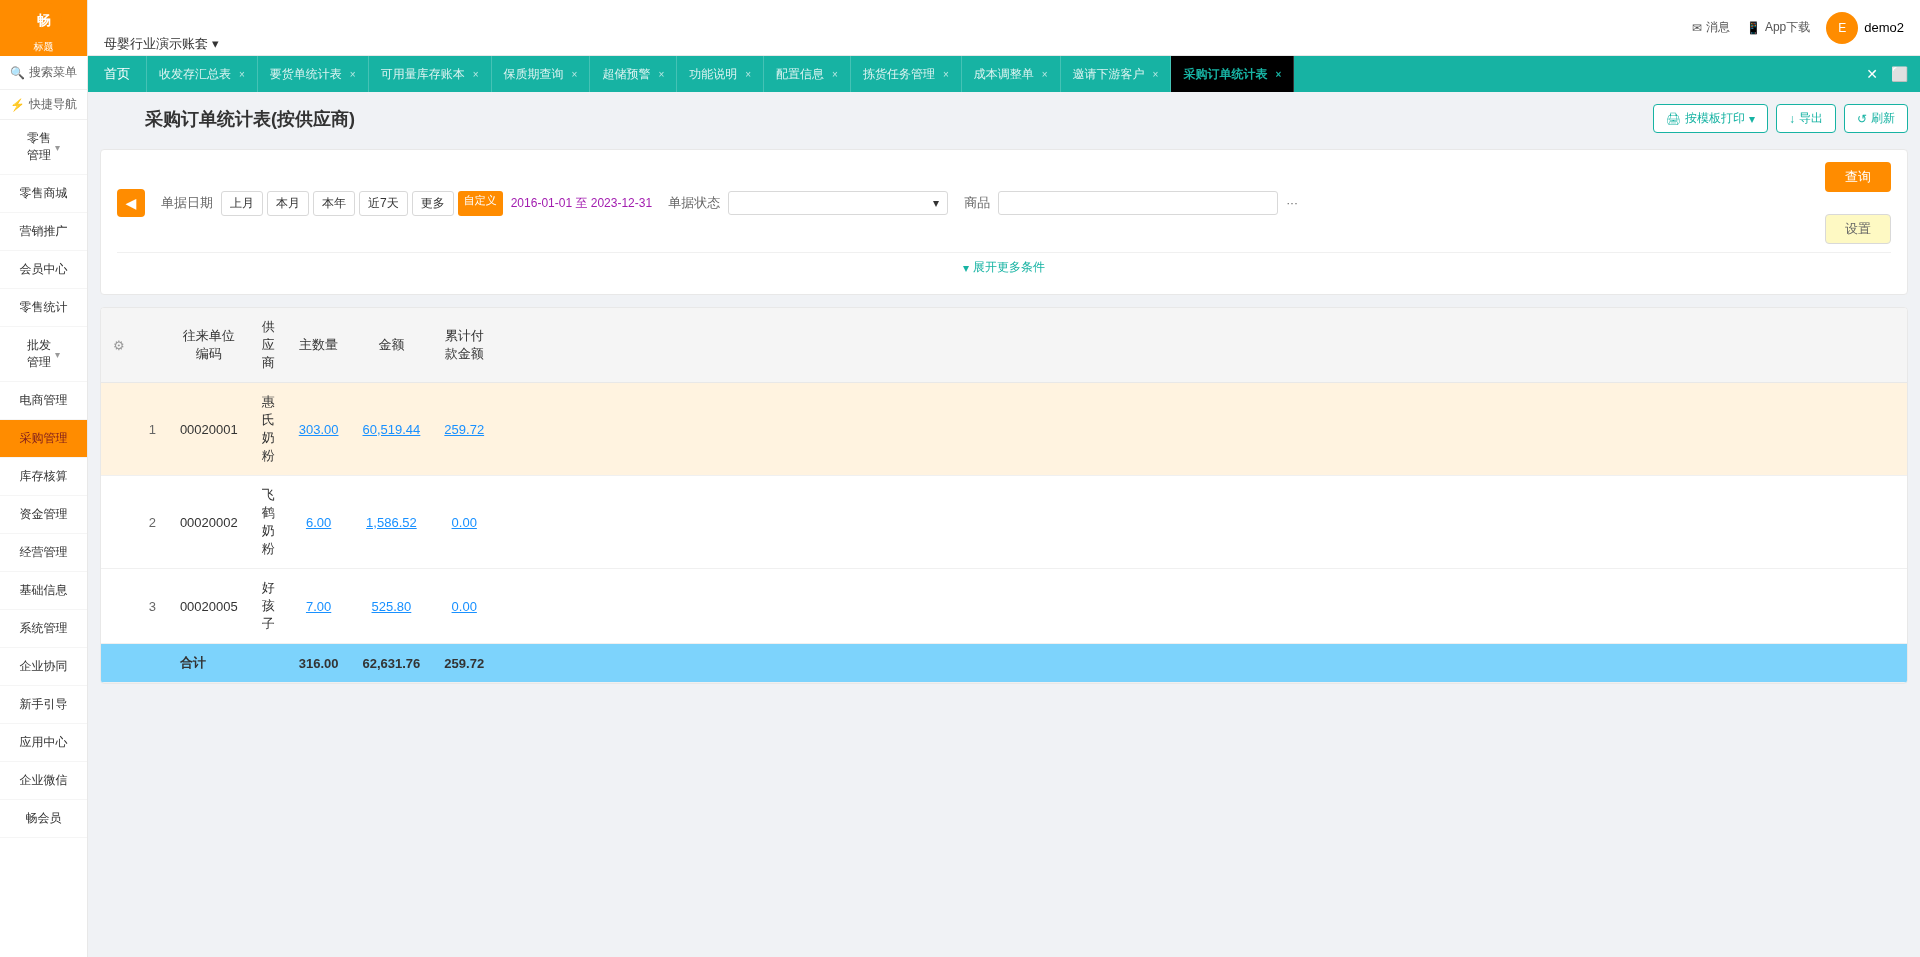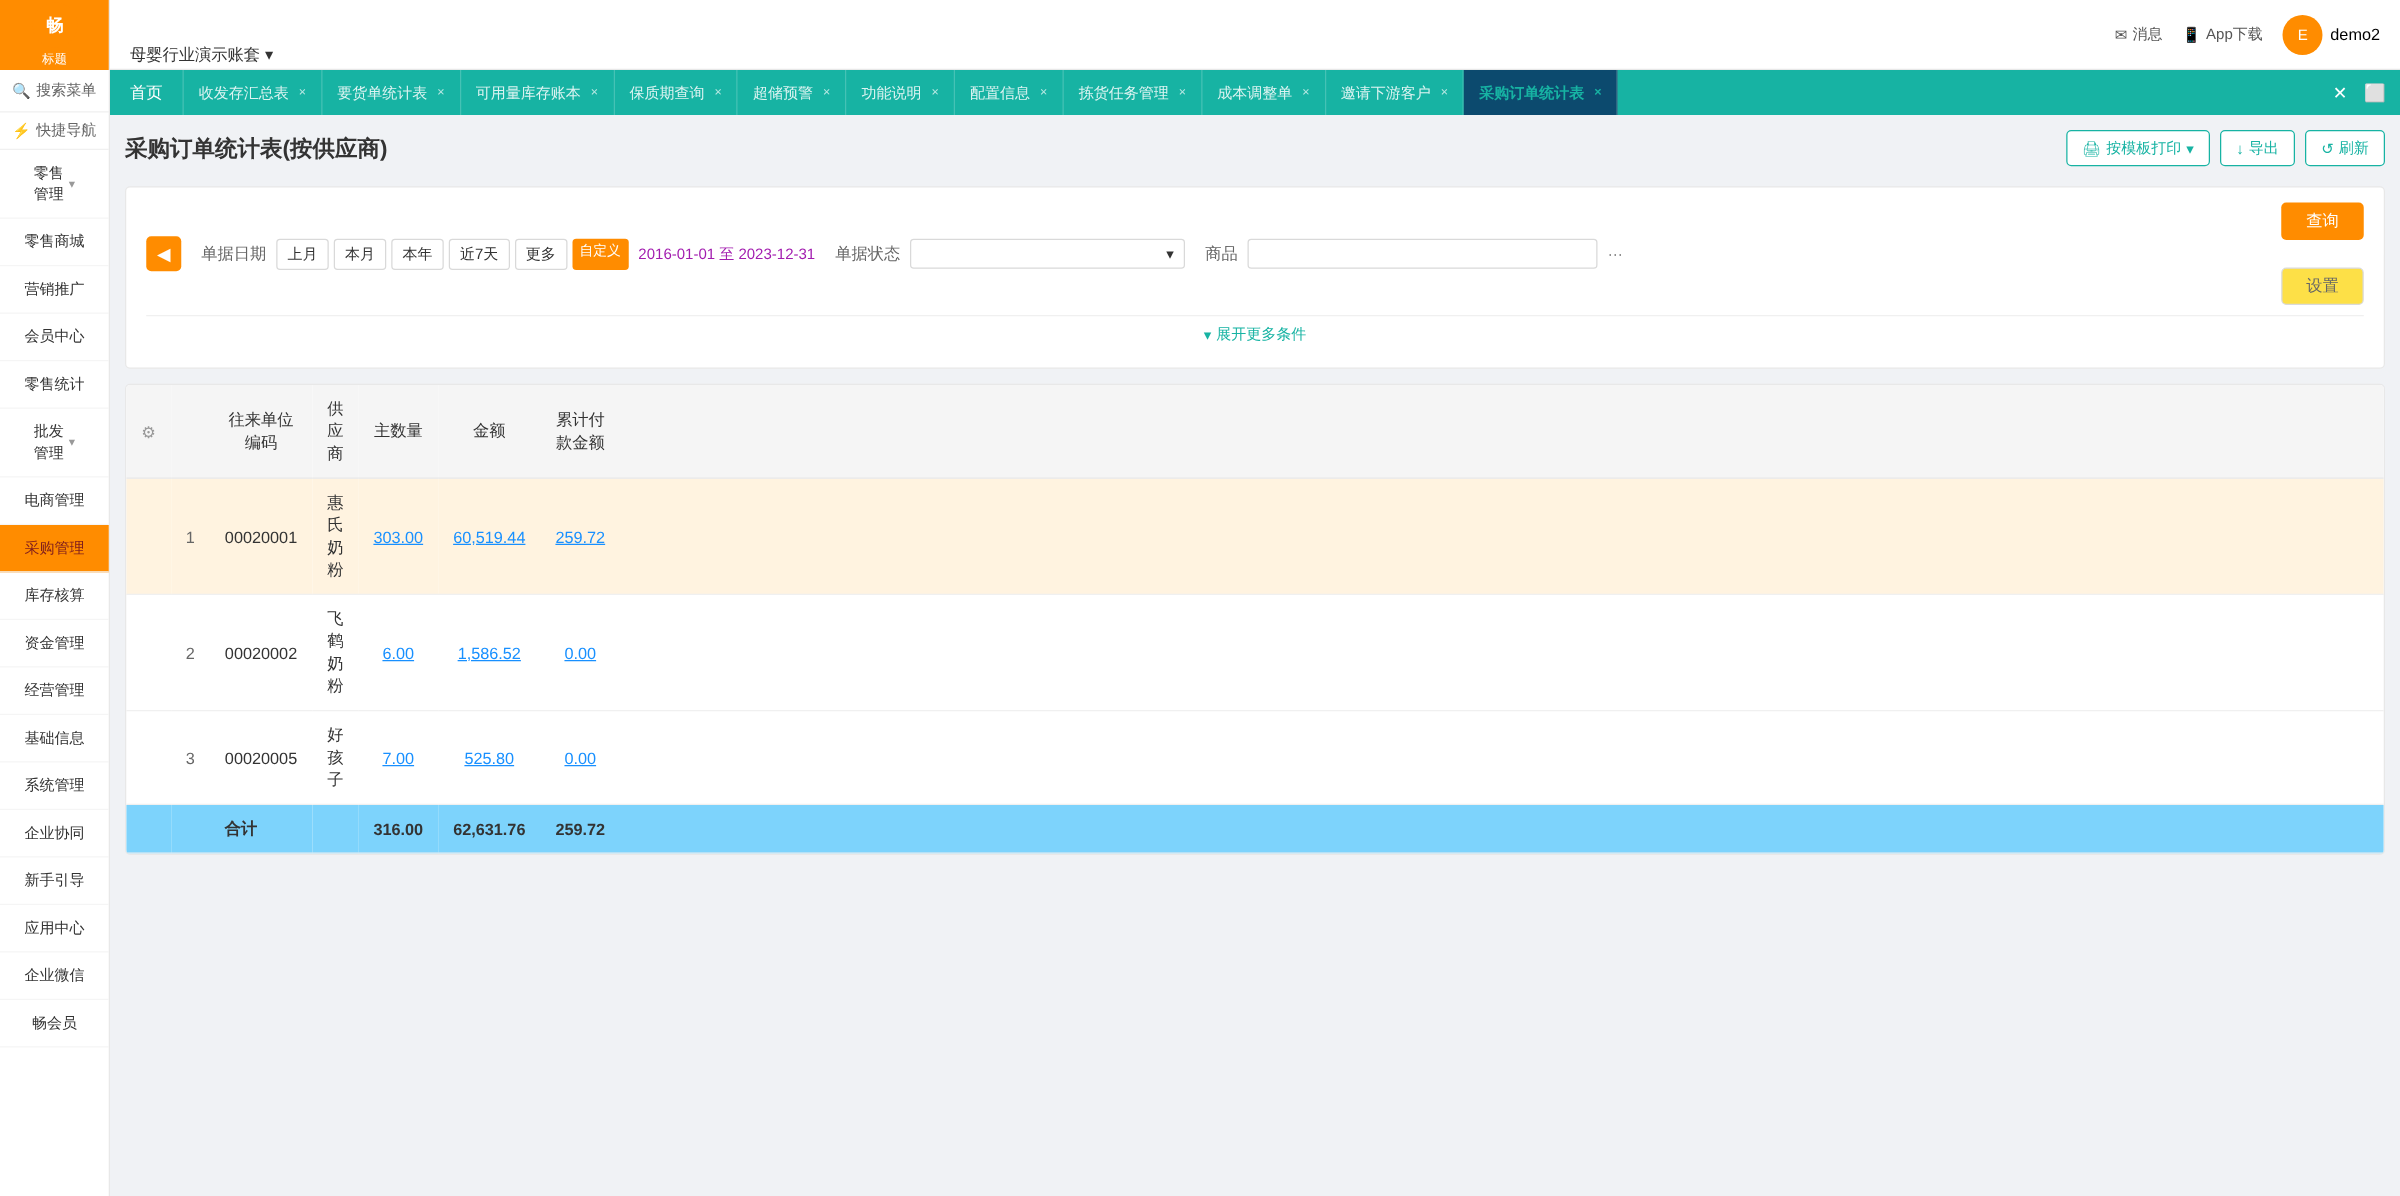--- a/index.html
+++ b/index.html
@@ -25,32 +25,32 @@
     .topbar-dropdown { display: flex; align-items: center; gap: 4px; cursor: pointer; color: #333; font-size: 13px; margin-top: 32px; }
     .topbar-right { display: flex; align-items: center; gap: 16px; }
     .topbar-msg { display: flex; align-items: center; gap: 4px; cursor: pointer; color: #555; font-size: 12px; }
     .topbar-app { display: flex; align-items: center; gap: 4px; cursor: pointer; color: #555; font-size: 12px; }
     .topbar-user { display: flex; align-items: center; gap: 6px; cursor: pointer; }
     .user-avatar { width: 32px; height: 32px; border-radius: 50%; background: #ff8c00; display: flex; align-items: center; justify-content: center; color: #fff; font-size: 12px; }
 
     
     .tabbar { height: 36px; background: #17b3a3; display: flex; align-items: center; overflow: hidden; }
     .tab-item { height: 36px; padding: 0 12px; display: flex; align-items: center; gap: 6px; cursor: pointer; color: rgba(255,255,255,0.85); font-size: 12px; white-space: nowrap; border-right: 1px solid rgba(255,255,255,0.2); flex-shrink: 0; }
-    .tab-item.active { background: #0c4a6e; color: #17b3a3; font-weight: bold; }
+    .tab-item.active { background: #000000; color: #17b3a3; font-weight: bold; }
     .tab-item .tab-close { color: rgba(255,255,255,0.7); font-size: 10px; margin-left: 2px; }
     .tab-item.active .tab-close { color: #17b3a3; }
     .tab-home { padding: 0 16px; color: #fff; font-size: 13px; }
     .tabbar-actions { margin-left: auto; display: flex; align-items: center; gap: 4px; padding-right: 8px; }
     .tabbar-btn { width: 24px; height: 24px; display: flex; align-items: center; justify-content: center; cursor: pointer; color: #fff; font-size: 14px; }
 
     
     .page { flex: 1; overflow: auto; background: #f0f2f5; padding: 12px; }
 
     
-    .page-header { display: flex; align-items: center; justify-content: space-between; margin-bottom: 16px; }
+    .page-header { display: flex; align-items: center; justify-content: space-between; margin-bottom: 16px; margin-left: 45px; }
     .page-title { font-size: 18px; font-weight: bold; color: #333; }
     .page-actions { display: flex; align-items: center; gap: 8px; }
     .btn-print { border: 1px solid #17b3a3; color: #17b3a3; background: #fff; padding: 5px 12px; border-radius: 4px; cursor: pointer; font-size: 12px; display: flex; align-items: center; gap: 4px; }
     .btn-export { border: 1px solid #17b3a3; color: #17b3a3; background: #fff; padding: 5px 12px; border-radius: 4px; cursor: pointer; font-size: 12px; display: flex; align-items: center; gap: 4px; }
     .btn-refresh { border: 1px solid #17b3a3; color: #17b3a3; background: #fff; padding: 5px 12px; border-radius: 4px; cursor: pointer; font-size: 12px; display: flex; align-items: center; gap: 4px; }
 
     
     .filter-area { background: #fff; border: 1px solid #e8e8e8; border-radius: 4px; padding: 12px 16px; margin-bottom: 12px; }
     .filter-row { display: flex; align-items: center; gap: 16px; flex-wrap: wrap; }
     .filter-collapse-btn { width: 28px; height: 28px; background: #ff8c00; color: #fff; border-radius: 4px; display: flex; align-items: center; justify-content: center; cursor: pointer; font-size: 14px; flex-shrink: 0; }
@@ -58,21 +58,21 @@
     .filter-label { color: #666; font-size: 13px; white-space: nowrap; }
     .filter-date-btns { display: flex; gap: 4px; }
     .filter-date-btn { padding: 3px 8px; border: 1px solid #d9d9d9; border-radius: 3px; cursor: pointer; font-size: 12px; color: #333; background: #fff; }
     .filter-custom-badge { background: #ff8c00; color: #fff; padding: 2px 6px; border-radius: 3px; font-size: 11px; cursor: pointer; }
     .filter-date-range { color: #a21caf; font-size: 12px; }
     .filter-select { border: 1px solid #d9d9d9; border-radius: 3px; padding: 4px 8px; font-size: 12px; color: #333; min-width: 180px; display: flex; align-items: center; justify-content: space-between; cursor: pointer; }
     .filter-input { border: 1px solid #d9d9d9; border-radius: 3px; padding: 4px 8px; font-size: 12px; color: #333; min-width: 200px; outline: none; }
     .filter-more { color: #666; font-size: 12px; cursor: pointer; }
     .expand-btn { display: flex; align-items: center; justify-content: center; gap: 4px; color: #17b3a3; font-size: 12px; cursor: pointer; padding: 6px; border-top: 1px solid #f0f0f0; margin-top: 8px; }
     .btn-query { background: #ff8c00; color: #fff; border: none; padding: 6px 20px; border-radius: 4px; cursor: pointer; font-size: 13px; }
-    .btn-settings { background: #fde047; color: #666; border: 1px solid #d9d9d9; padding: 5px 14px; border-radius: 4px; cursor: pointer; font-size: 13px; }
+    .btn-settings { background: #fef9c3; color: #666; border: 1px solid #d9d9d9; padding: 5px 14px; border-radius: 4px; cursor: pointer; font-size: 13px; }
 
     
     .data-table { width: 100%; border-collapse: collapse; }
     .data-table th { background: #f5f5f5; padding: 10px 12px; text-align: center; font-weight: normal; color: #333; border-bottom: 1px solid #e8e8e8; font-size: 13px; }
     .data-table td { padding: 10px 12px; text-align: center; border-bottom: 1px solid #f0f0f0; font-size: 13px; color: #333; }
     .data-table tr.highlight { background: #fff3e0; }
     .data-table td.link { color: #1890ff; text-decoration: underline; cursor: pointer; }
     .data-table td.left { text-align: left; }
     .data-table .row-num { color: #666; }
     .data-table .settings-col { width: 40px; }

